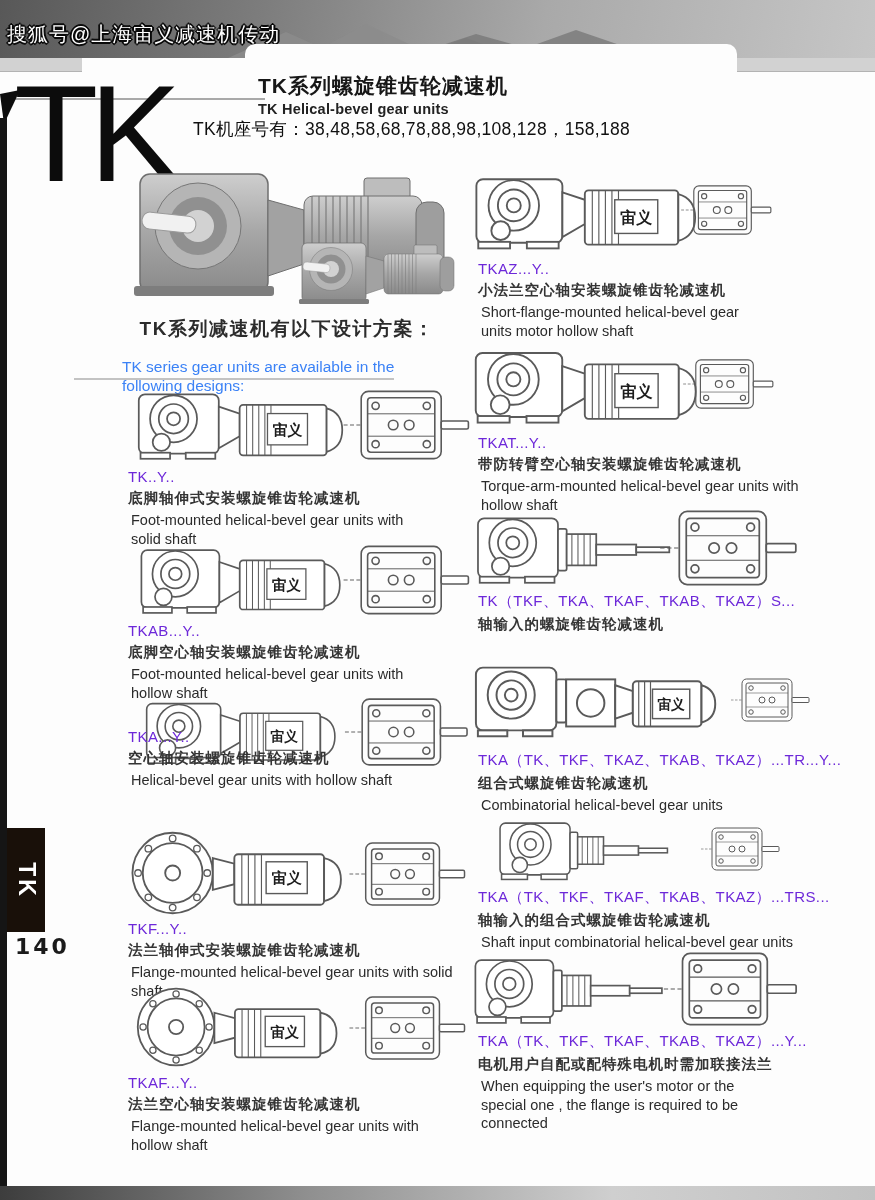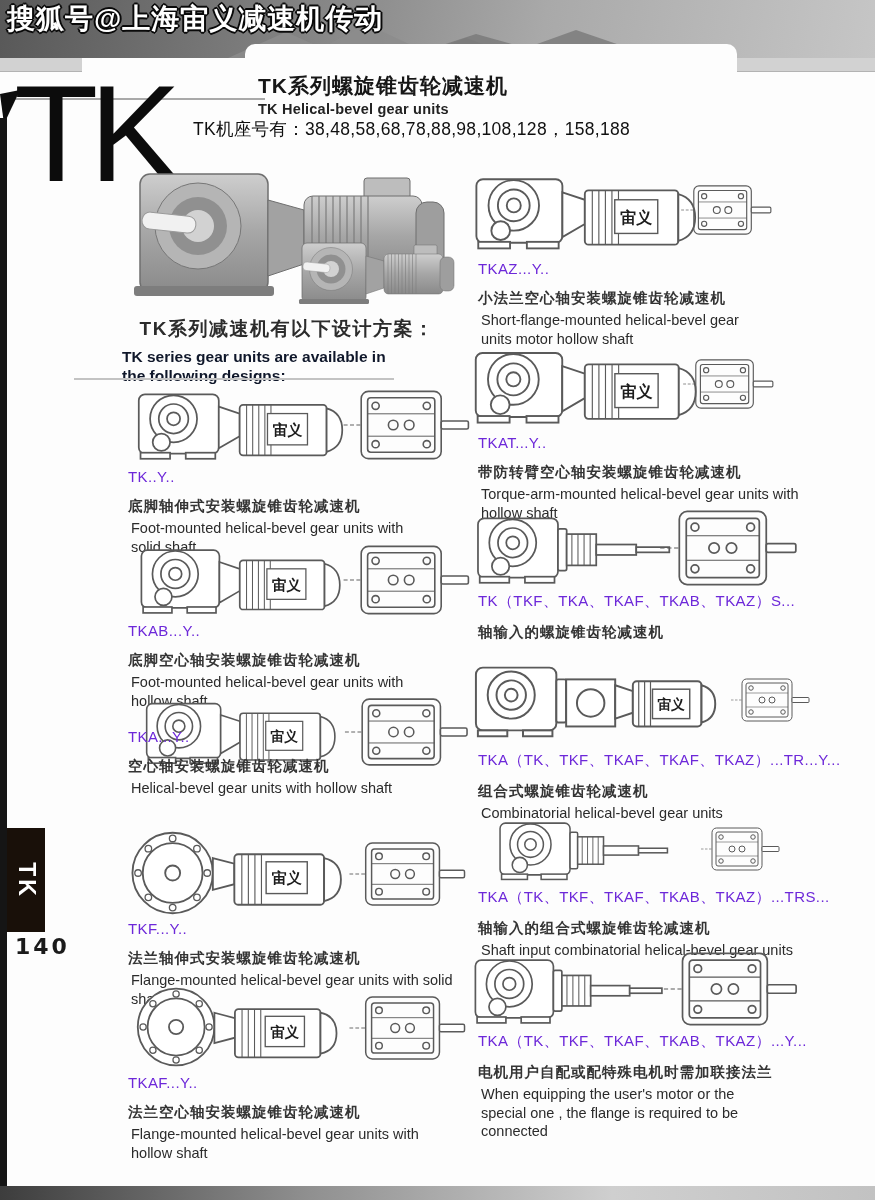--- a/index.html
+++ b/index.html
@@ -2,52 +2,52 @@
 <html><head>
 <meta charset="utf-8">
 <style>
   html,body{margin:0;padding:0;background:#e8e8e8;font-family:"Liberation Sans",sans-serif;}
   #page{position:relative;width:875px;height:1200px;margin:0 auto;background:#fdfdfd;overflow:hidden;}
   .abs{position:absolute;}
 
   
   .wm-bar{left:0;top:0;width:875px;height:58px;
     background:linear-gradient(100deg,#585858 0%,#7d7d7d 30%,#a9a9a9 62%,#c6c6c6 100%);}
-  .wm-text{left:7px;top:0;font-size:28px;font-weight:bold;color:#fff;letter-spacing:1px;
+  .wm-text{left:7px;top:21px;font-size:20px;font-weight:normal;color:#fff;letter-spacing:1px;
     text-shadow:-2px 0 #0a0a0a,2px 0 #0a0a0a,0 -2px #0a0a0a,0 2px #0a0a0a,
       -1px -1px #0a0a0a,1px 1px #0a0a0a,-1px 1px #0a0a0a,1px -1px #0a0a0a;}
   .white-box{left:245px;top:44px;width:492px;height:32px;background:#fdfdfd;border-radius:10px;}
   .band{height:13px;background:#d2d2d2;border-bottom:1px solid #b3b3b3;}
   .band-left{left:0;top:58px;width:82px;}
   .band-right{left:737px;top:58px;width:138px;}
 
   
   .series-letter{left:14px;top:64px;font-size:138px;line-height:1;letter-spacing:-9px;
     color:#0c0c0c;font-family:"Liberation Sans",sans-serif;}
   .title-block{left:258px;top:72px;width:250px;text-align:left;}
   .title-cn{font-size:21px;font-weight:bold;color:#171717;letter-spacing:1px;}
   .title-en{font-size:14.5px;font-weight:bold;color:#222;margin-top:1px;letter-spacing:.2px;}
   .frame-sizes{left:193px;top:117px;font-size:17.5px;color:#101010;letter-spacing:.3px;}
   .deco-line{left:12px;top:98px;width:253px;height:2px;background:#a9a9a9;}
   .left-strip{left:0;top:118px;width:7px;height:1068px;background:#151515;}
 
   
   .intro{left:122px;top:316px;width:330px;}
   .intro-cn{font-size:19px;font-weight:bold;color:#2c2c2c;letter-spacing:1.5px;text-align:center;}
-  .intro-en{font-size:15.5px;font-weight:bold;color:#0f172a;margin-top:5px;line-height:1.25;max-width:285px;}
+  .intro-en{font-size:15.5px;font-weight:normal;color:#3b82f6;margin-top:15px;line-height:1.25;max-width:285px;}
   .intro-underline{left:74px;top:378px;width:320px;height:2px;background:#c3c3c3;}
 
   
   .fig{position:absolute;}
   .fig svg{width:100%;height:100%;display:block;}
 
   
   .tblock{position:absolute;}
   .tblock .code{font-size:15px;color:#6d28d9;letter-spacing:.4px;}
-  .tblock .cn{font-size:14.5px;font-weight:bold;color:#343434;margin-top:12px;letter-spacing:1px;}
+  .tblock .cn{font-size:14.5px;font-weight:bold;color:#343434;margin-top:4px;letter-spacing:1px;}
   .tblock .en{font-size:14.5px;color:#2b2b2b;margin-top:3px;line-height:1.28;padding-left:3px;}
 
   
   .side-tab{left:7px;top:828px;width:38px;height:104px;background:#191009;
     display:flex;align-items:center;justify-content:center;}
   .side-tab span{color:#fff;font-weight:bold;font-size:23px;letter-spacing:3px;transform:rotate(90deg);}
   .page-num{left:15px;top:934px;font-size:22px;font-weight:bold;letter-spacing:3px;color:#1b1b1b;
     font-family:"DejaVu Sans",sans-serif;}
   .bottom-band{left:0;top:1186px;width:875px;height:14px;
     background:linear-gradient(90deg,#3d3d3d 0%,#8f8f8f 35%,#cfcfcf 70%,#c2c2c2 100%);}
@@ -491,21 +491,21 @@
       <circle cx="106" cy="22" r="4.5"></circle>
       <circle cx="42" cy="70" r="4.5"></circle>
       <circle cx="106" cy="70" r="4.5"></circle>
       <circle cx="64" cy="46" r="6"></circle>
           <circle cx="84" cy="46" r="6"></circle>
       <rect x="124" y="41" width="34" height="10" rx="2" fill="#fff"></rect>
     </g>
   </svg>
 </div>
   <div class="tblock" style="left:478px;top:751px">
-    <div class="code">TKA（TK、TKF、TKAF、TKAF、TKAZ）...TR...Y...</div>
+    <div class="code">TKA（TK、TKF、TKAZ、TKAB、TKAZ）...TR...Y...</div>
     <div class="cn">组合式螺旋锥齿轮减速机</div>
     <div class="en" style="max-width:340px">Combinatorial helical-bevel gear units</div>
   </div>
 
   <div class="fig" style="left:472px;top:814px;width:225px;height:70px">
   <svg viewBox="0 0 230 92">
     <g fill="#fff" stroke="#5a5a5a" stroke-width="2">
       <rect x="4" y="12" width="92" height="68" rx="7"></rect>
       <circle cx="44" cy="40" r="27"></circle>
           <circle cx="44" cy="40" r="17"></circle>

